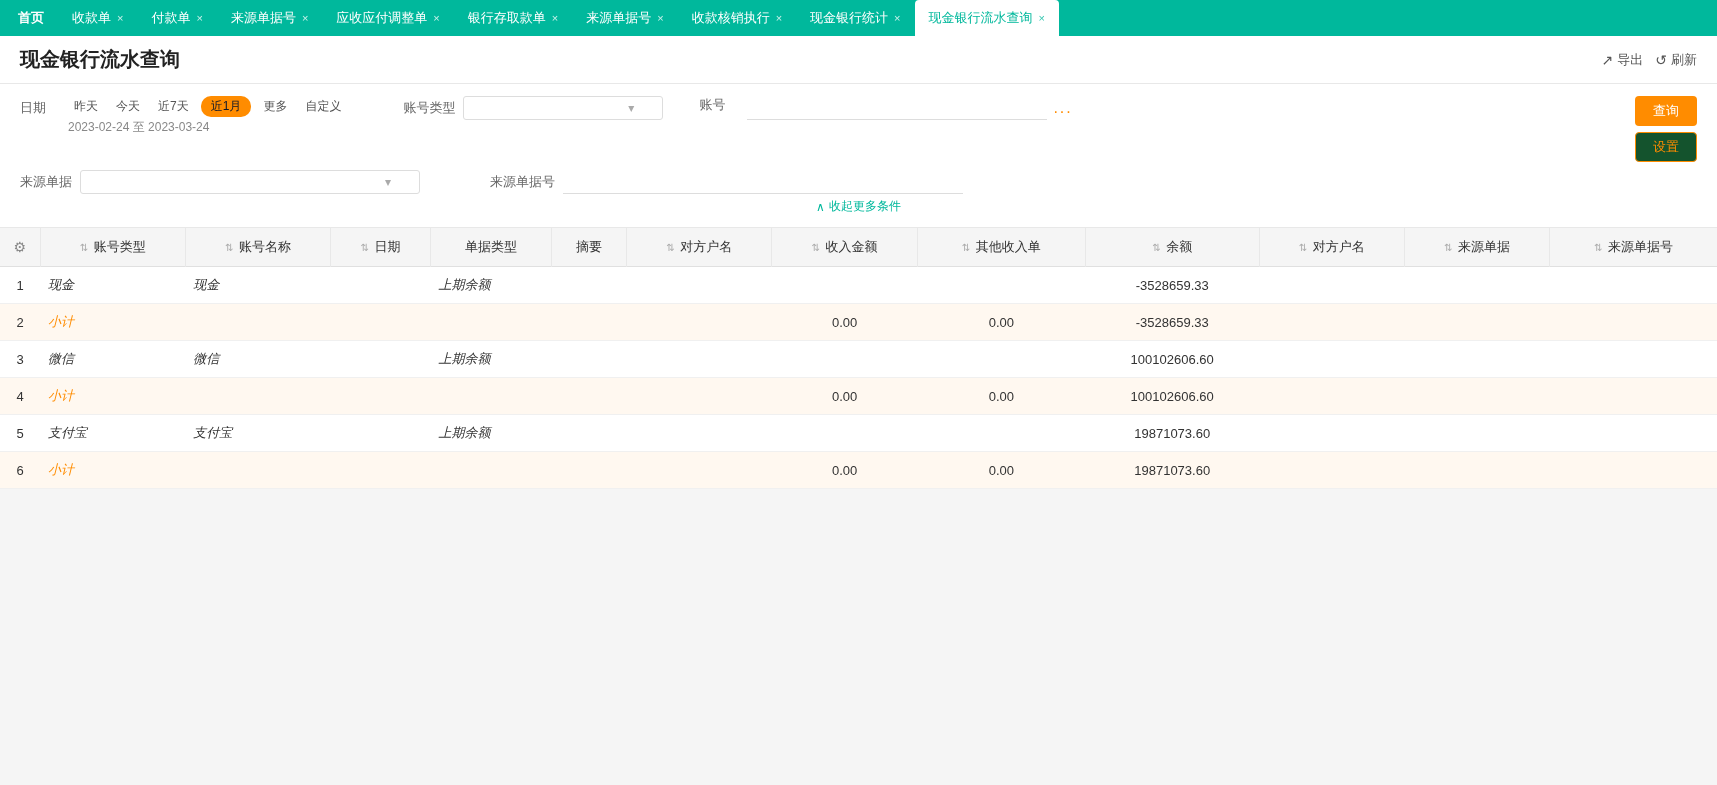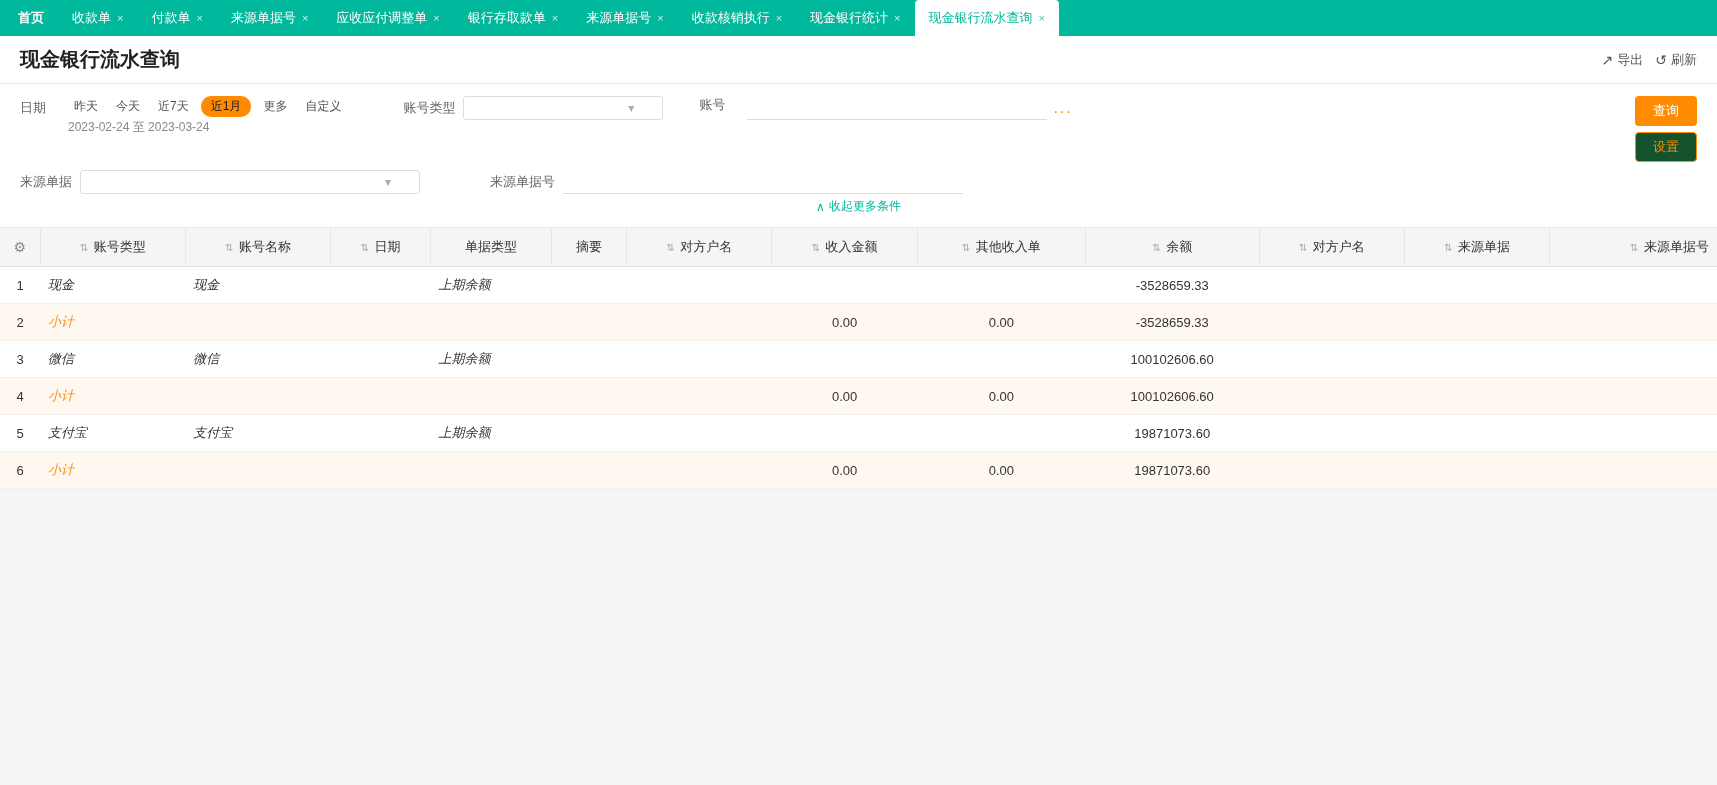--- a/index.html
+++ b/index.html
@@ -177,21 +177,21 @@
       border-bottom: 1px solid #e0e0e0;
     }
     thead th {
       padding: 10px 8px;
       text-align: center;
       font-weight: normal;
       color: #333;
       white-space: nowrap;
       border-right: 1px solid #e8e8e8;
     }
-    thead th:last-child { border-right: none; text-align: right; }
+    thead th:last-child { border-right: none; }
     thead th .sort-arrows {
       color: #aaa;
       font-size: 10px;
       margin-right: 2px;
     }
     tbody tr {
       border-bottom: 1px solid #f0f0f0;
     }
     tbody tr.subtotal {
       background: #fff8f0;

